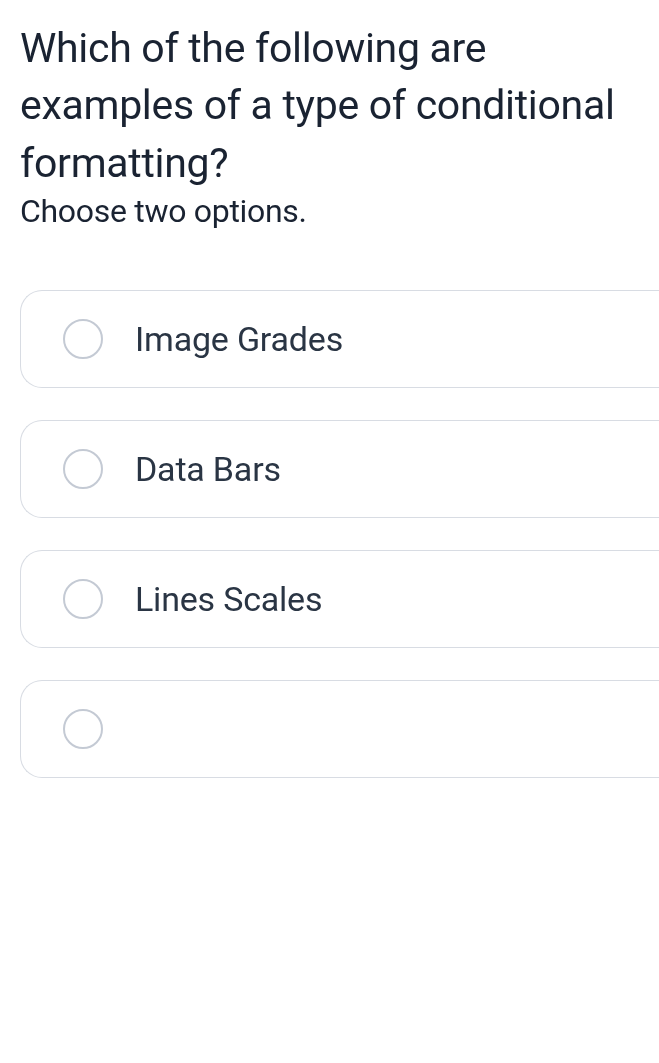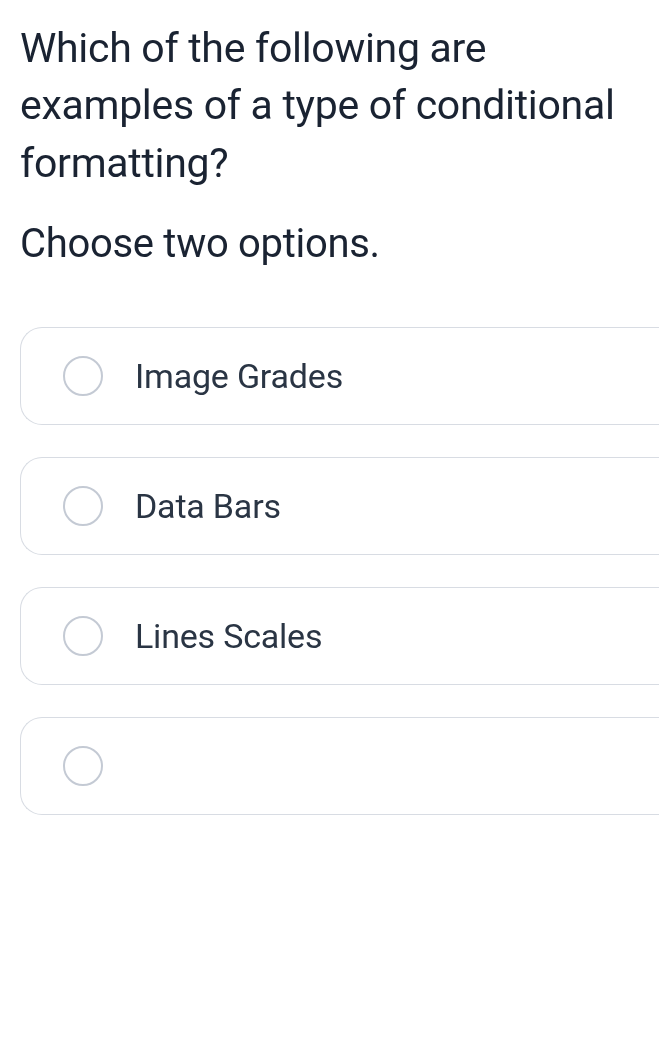--- a/index.html
+++ b/index.html
@@ -12,25 +12,24 @@
       background: #ffffff;
       width: 659px;
       padding: 20px 0 20px 20px;
       color: #1a2332;
     }
     .question-text {
       font-size: 41px;
       line-height: 1.4;
       font-weight: 400;
       color: #1a2332;
-      margin-bottom: 28px;
       letter-spacing: -0.3px;
     }
     .instruction-text {
-      font-size: 40px;
+      font-size: 32px;
       font-weight: 400;
       color: #1a2332;
       margin-bottom: 60px;
       letter-spacing: -0.3px;
     }
     .options-container {
       display: flex;
       flex-direction: column;
       gap: 32px;
     }

